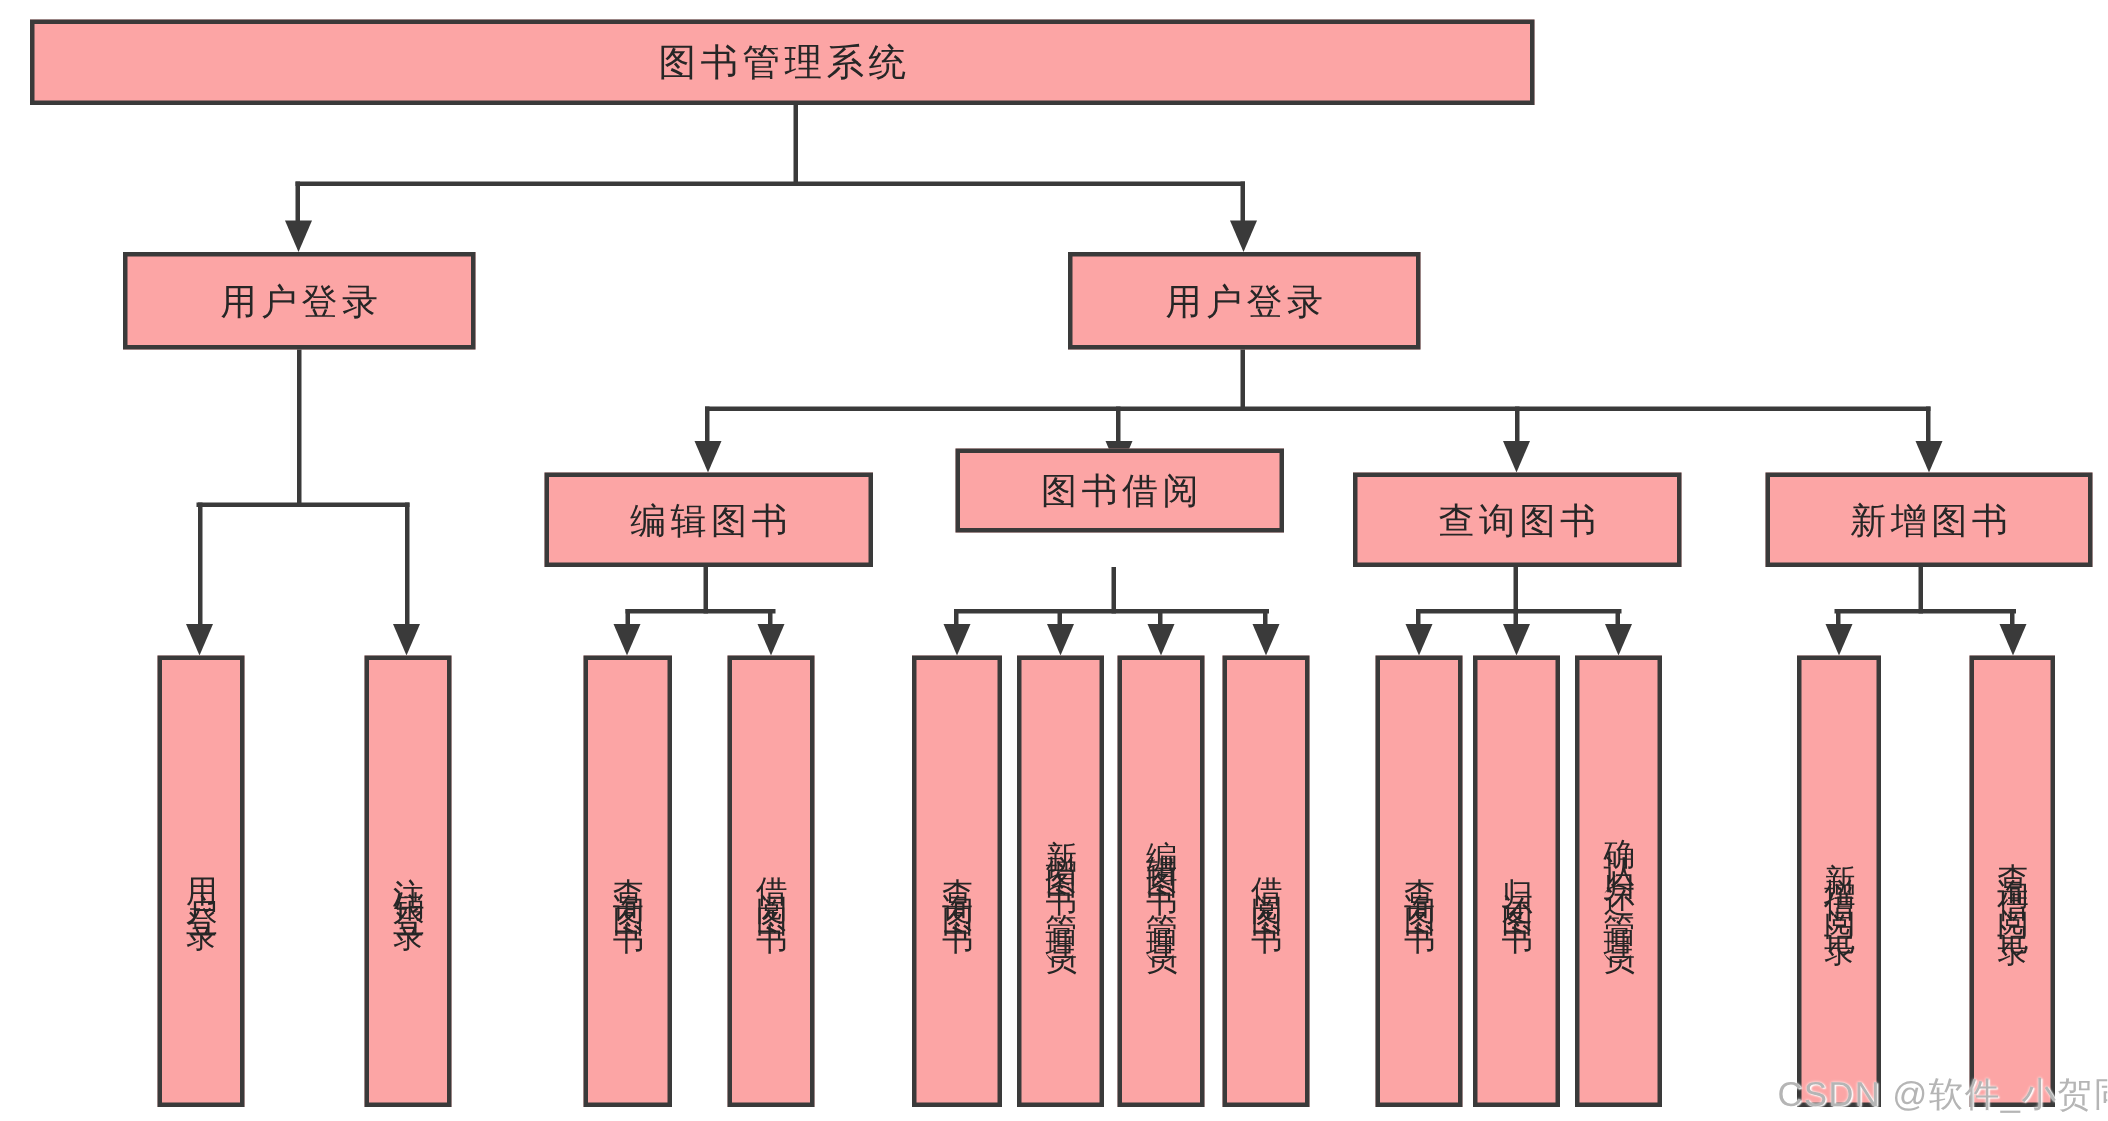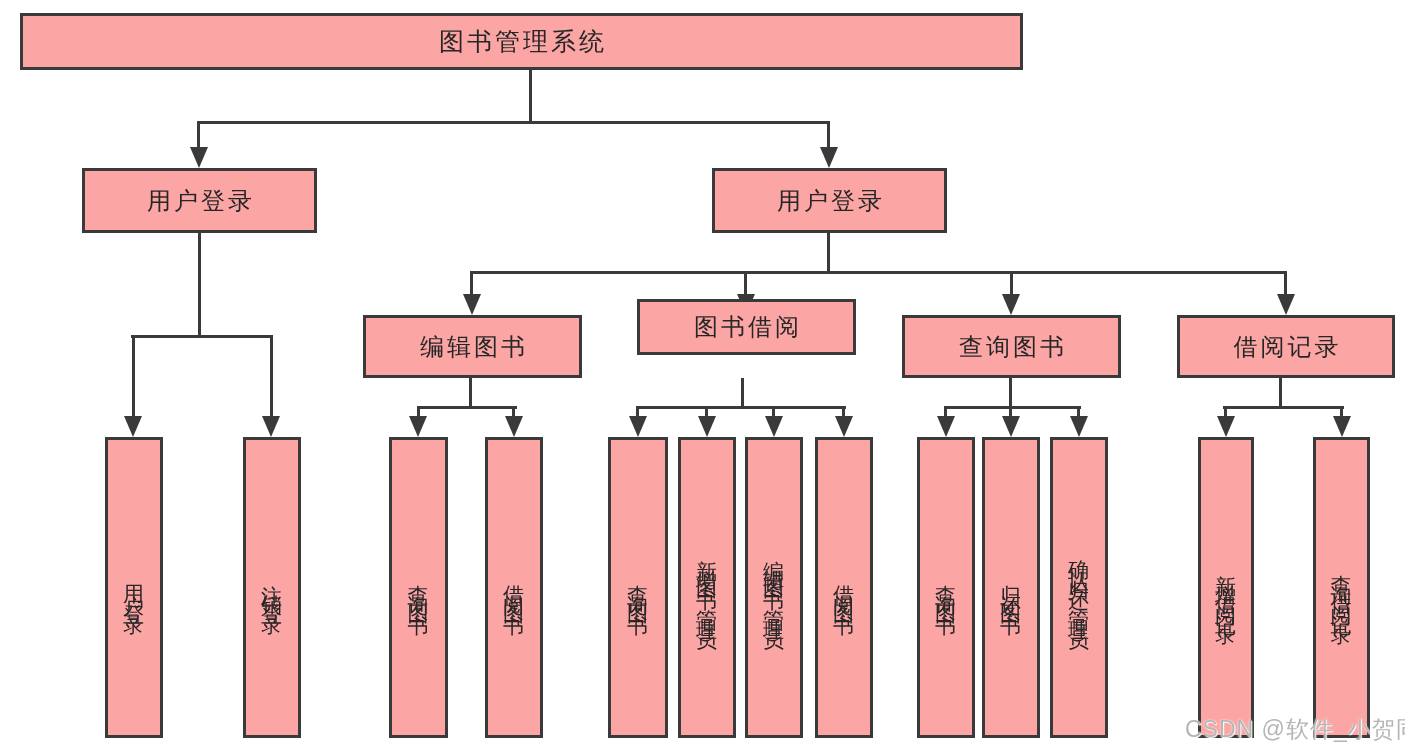--- a/index.html
+++ b/index.html
@@ -66,21 +66,21 @@
   <div class="vline" style="left:744px;top:271px;height:26px;"></div>
   <div class="arrow" style="left:737px;top:294px;"></div>
   <div class="vline" style="left:1010px;top:271px;height:26px;"></div>
   <div class="arrow" style="left:1002px;top:294px;"></div>
   <div class="vline" style="left:1284px;top:271px;height:26px;"></div>
   <div class="arrow" style="left:1277px;top:294px;"></div>
 
   <div class="box hbox" style="left:363px;top:315px;width:219px;height:63px;">编辑图书</div>
   <div class="box hbox" style="left:637px;top:299px;width:219px;height:56px;text-align:center;">图书借阅</div>
   <div class="box hbox" style="left:902px;top:315px;width:219px;height:63px;">查询图书</div>
-  <div class="box hbox" style="left:1177px;top:315px;width:218px;height:63px;">借阅记录</div>
+  <div class="box hbox" style="left:1177px;top:315px;width:218px;height:63px;">新增图书</div>
 
   <div class="vline" style="left:469px;top:378px;height:31px;"></div>
   <div class="hline" style="left:417px;top:406px;width:100px;"></div>
   <div class="vline" style="left:417px;top:406px;height:12px;"></div>
   <div class="arrow" style="left:409px;top:416px;"></div>
   <div class="vline" style="left:512px;top:406px;height:12px;"></div>
   <div class="arrow" style="left:505px;top:416px;"></div>
 
   <div class="vline" style="left:741px;top:378px;height:31px;"></div>
   <div class="hline" style="left:636px;top:406px;width:210px;"></div>

